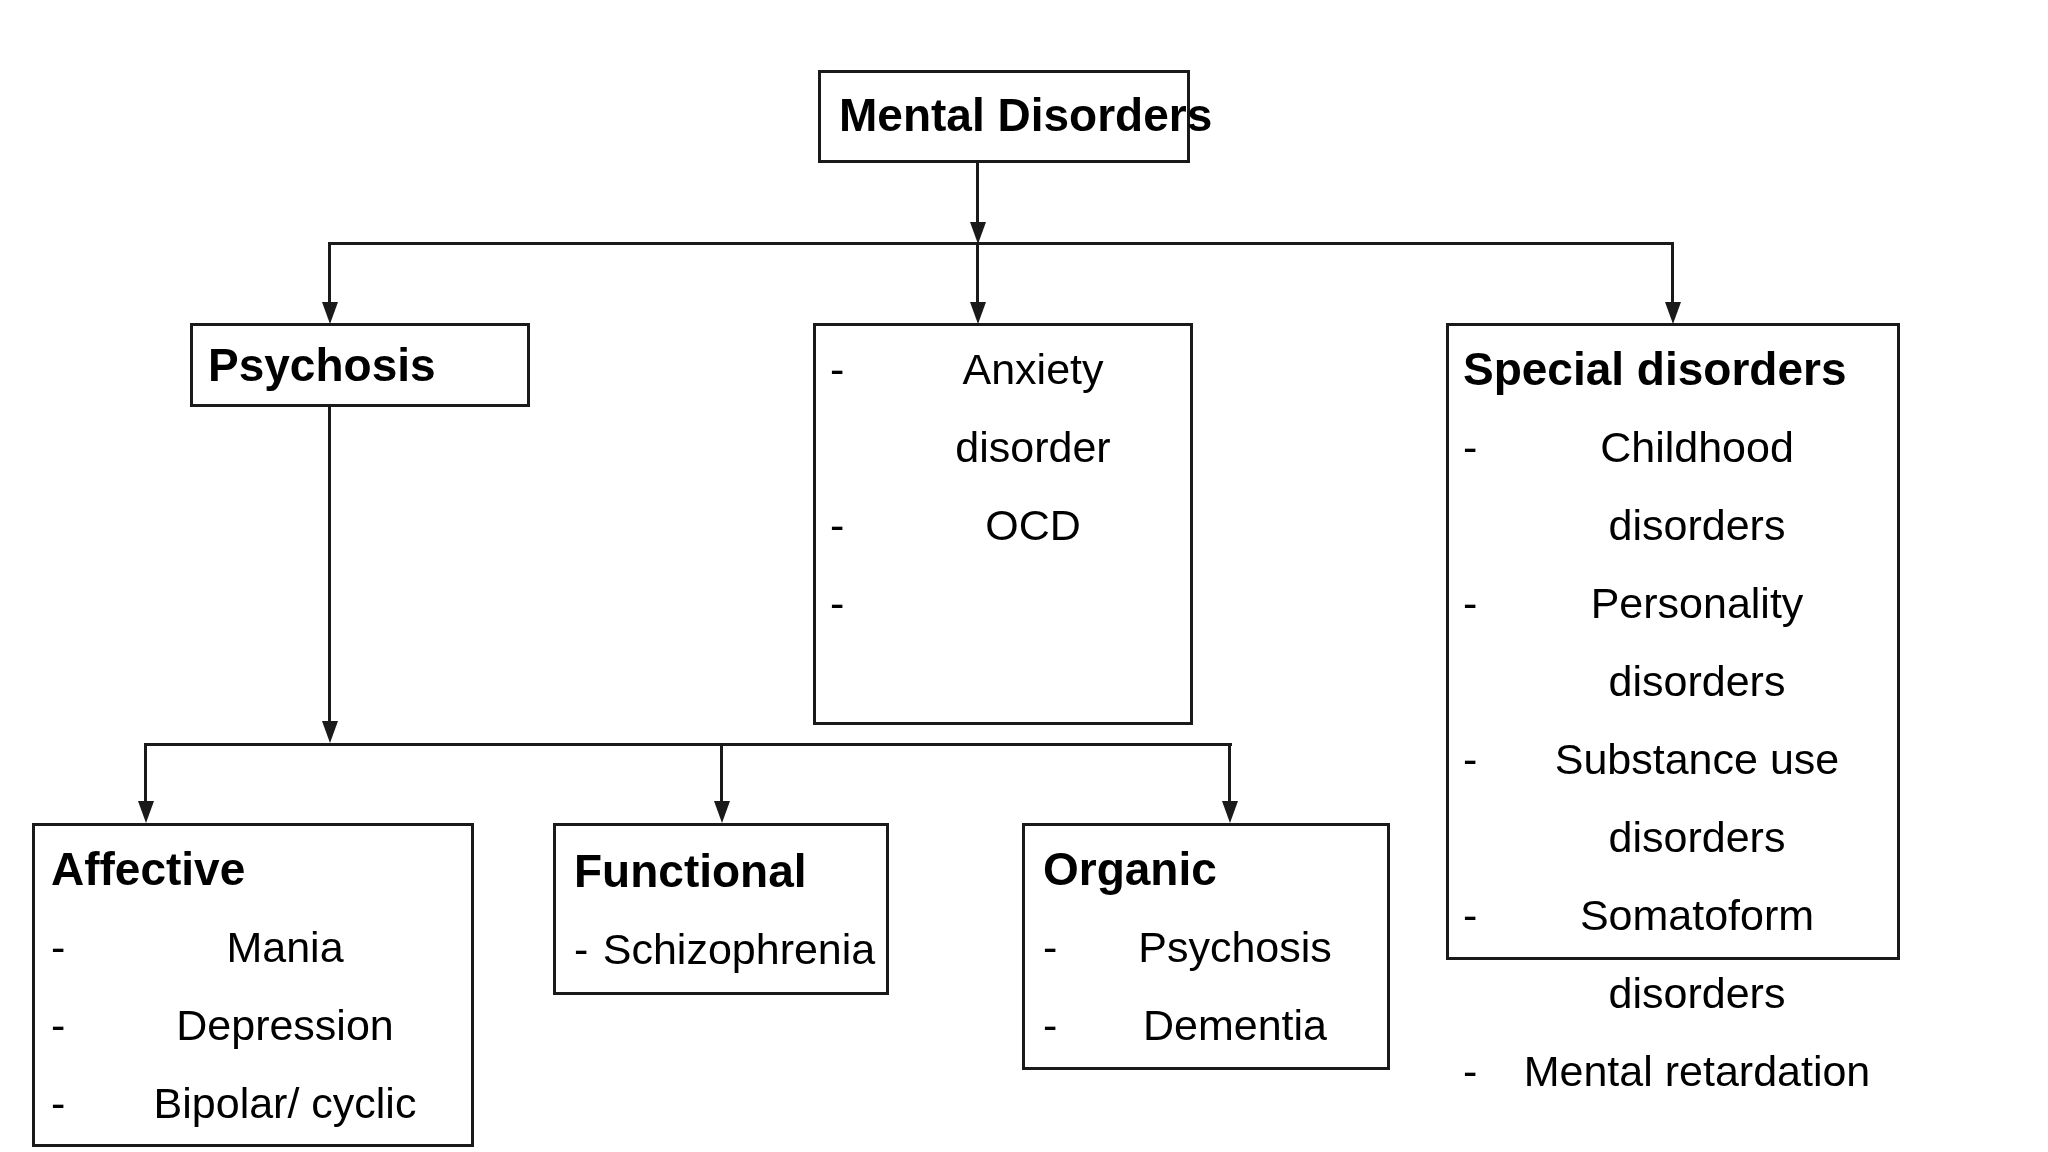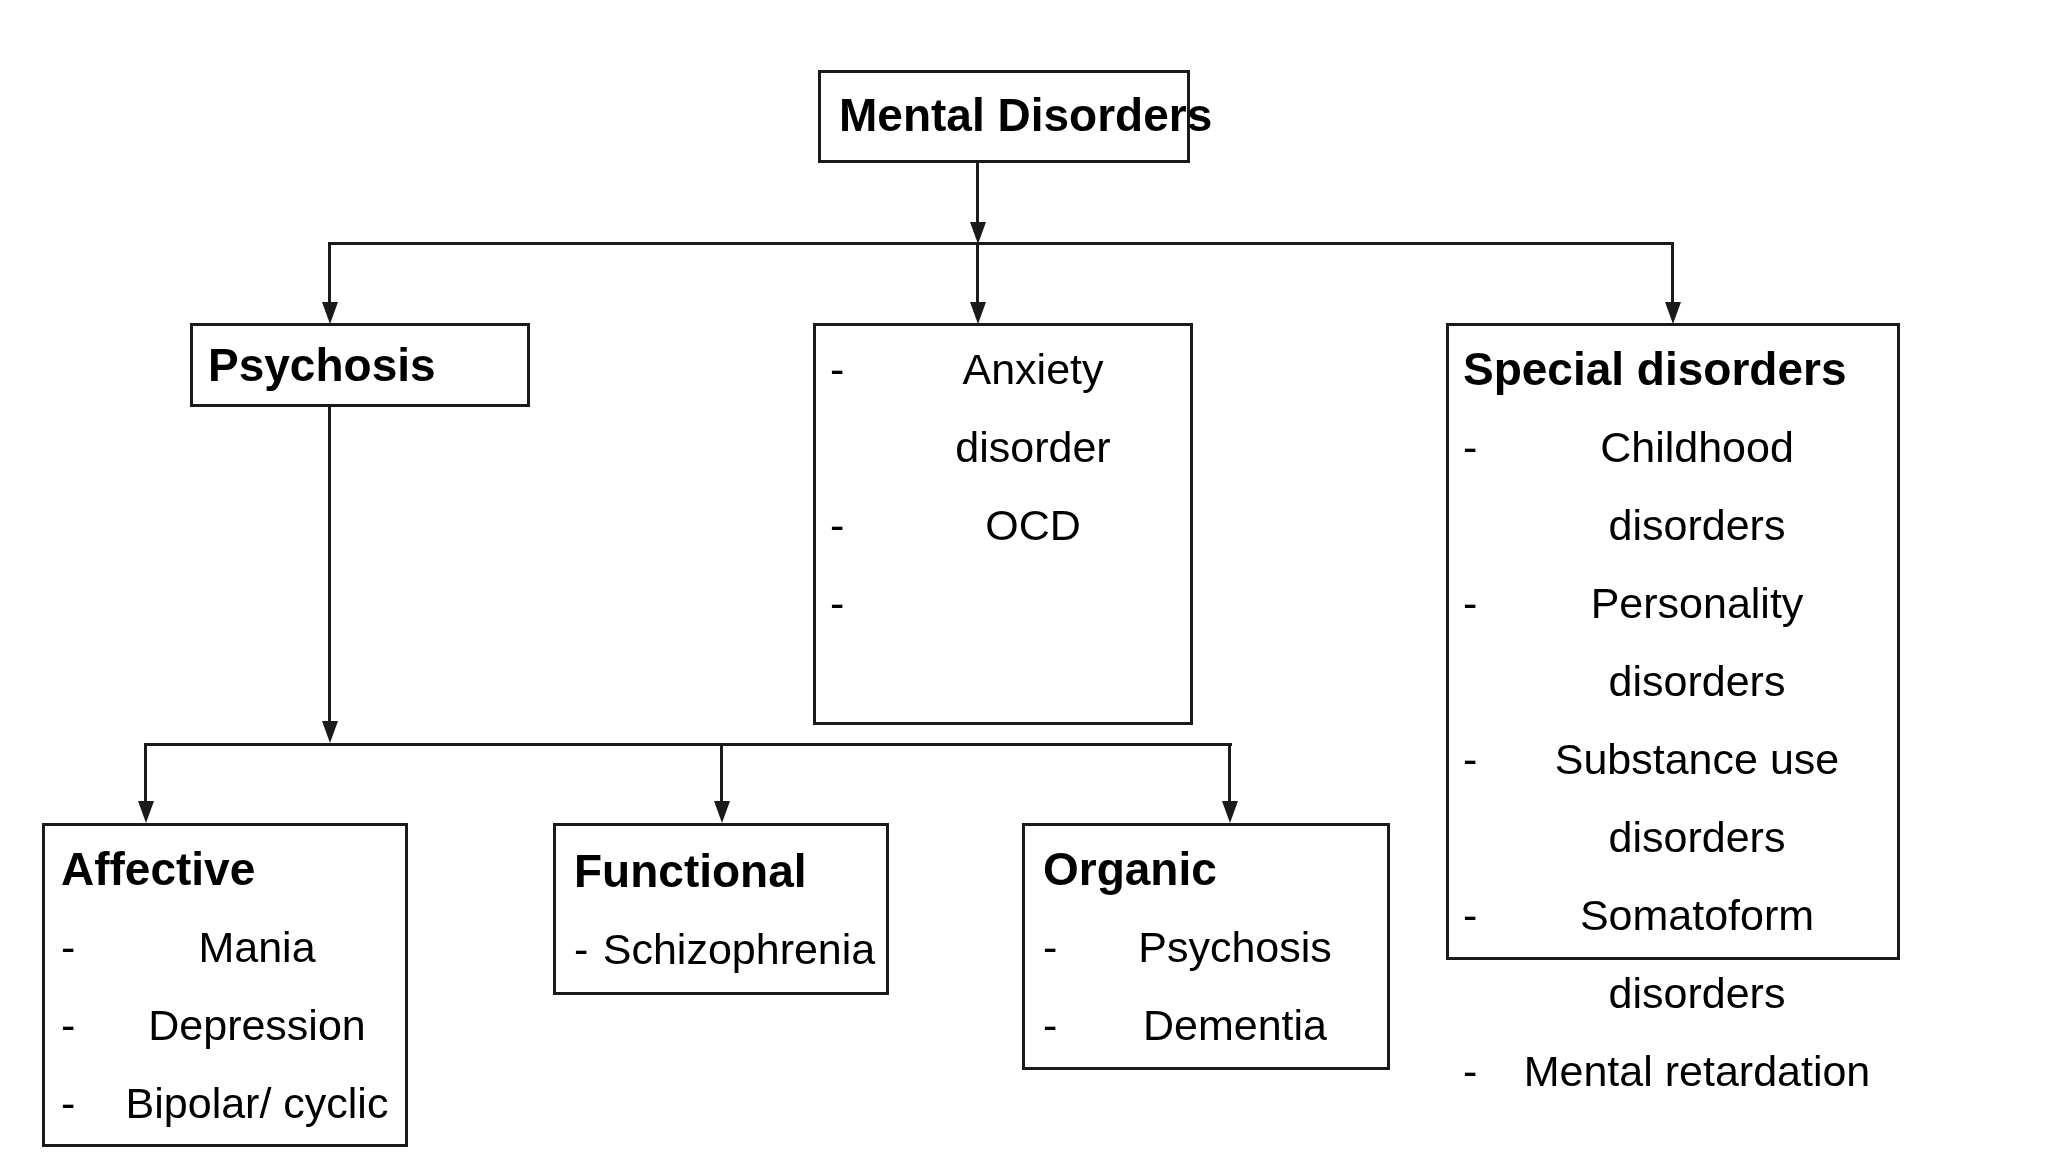--- a/index.html
+++ b/index.html
@@ -30,21 +30,21 @@
     line-height: 78px;
   }
   .dash { flex: 0 0 50px; }
   .item-text { flex: 1 1 auto; text-align: center; }
 
   
   #box-mental     { left: 818px;  top: 70px;  width: 372px; height: 93px;  padding: 3px 8px 0 18px; }
   #box-psychosis  { left: 190px;  top: 323px; width: 340px; height: 84px;  padding: 0 16px 0 15px; }
   #box-neurosis   { left: 813px;  top: 323px; width: 380px; height: 402px; padding: 4px 4px 0 14px; }
   #box-special    { left: 1446px; top: 323px; width: 454px; height: 637px; padding: 4px 16px 0 14px; }
-  #box-affective  { left: 42px;   top: 823px; width: 366px; height: 324px; padding: 4px 0 0 16px; }
+  #box-affective  { left: 32px;   top: 823px; width: 442px; height: 324px; padding: 4px 0 0 16px; }
   #box-functional { left: 553px;  top: 823px; width: 336px; height: 172px; padding: 6px 8px 0 18px; }
   #box-organic    { left: 1022px; top: 823px; width: 368px; height: 247px; padding: 4px 8px 0 18px; }
 
   #box-affective .dash, #box-organic .dash { flex-basis: 48px; }
   #box-functional .dash { flex-basis: 26px; }
 
   
   .vline, .hline { position: absolute; background: #1a1a1a; }
   .vline { width: 3px; }
   .hline { height: 3px; }

